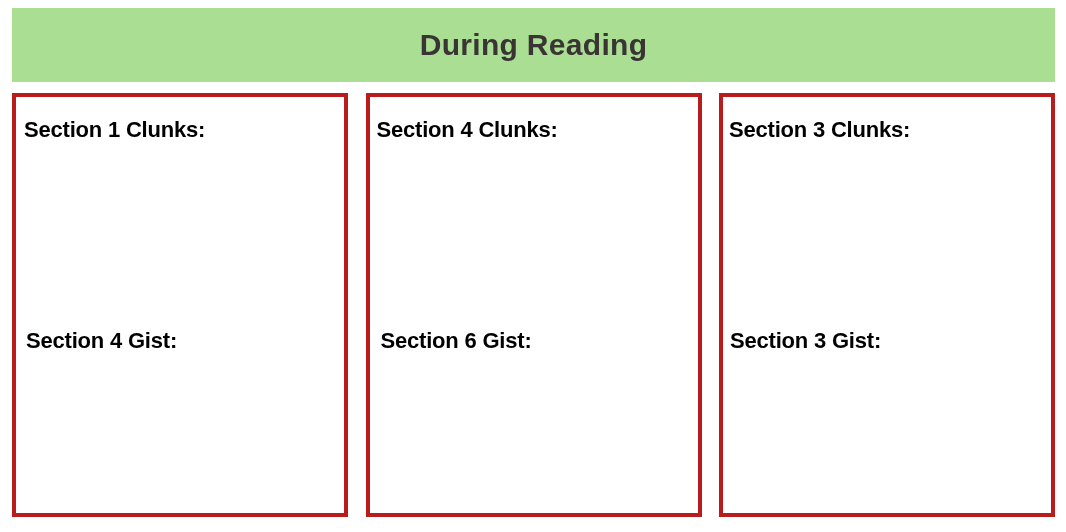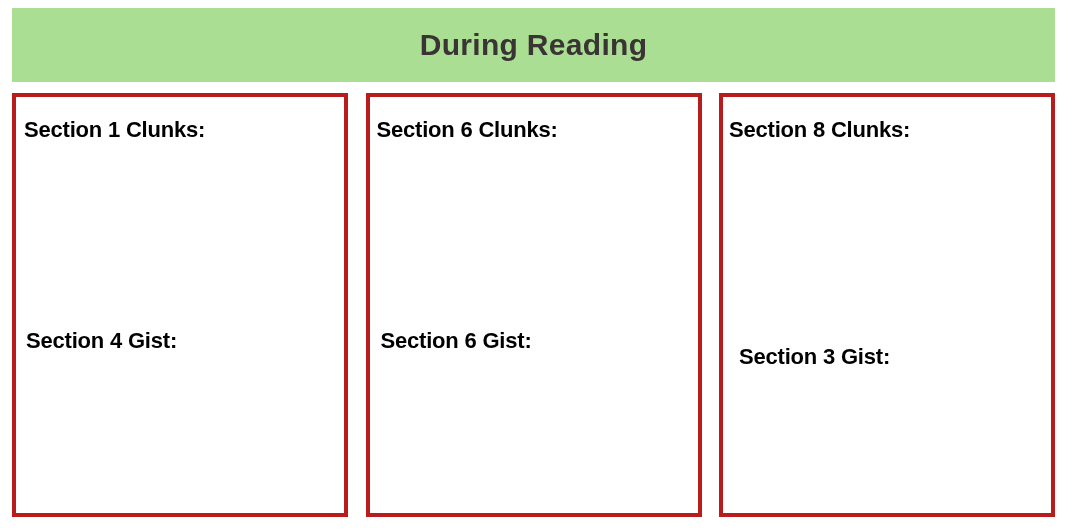--- a/index.html
+++ b/index.html
@@ -88,21 +88,21 @@
   .gist-label {
     left: 8px;
     top: 233px;
   }
 
   
   .box-1 .gist-label { left: 10px; }
   .box-2 .clunks-label { left: 7px; }
   .box-2 .gist-label { left: 11px; }
   .box-3 .clunks-label { left: 6px; }
-  .box-3 .gist-label { left: 16px; margin-top: 16px; }
+  .box-3 .gist-label { left: 7px; }
 
   
   .write-area {
     position: absolute;
     left: 0;
     right: 0;
     background: transparent;
   }
   .write-area-clunks { top: 52px;  height: 175px; }
   .write-area-gist   { top: 263px; height: 157px; }
@@ -119,27 +119,27 @@
   <div class="columns">
 
     <div class="section-box box-1">
       <div class="clunks-label">Section 1 Clunks:</div>
       <div class="write-area write-area-clunks" placeholder=""></div>
       <div class="gist-label">Section 4 Gist:</div>
       <div class="write-area write-area-gist" placeholder=""></div>
     </div>
 
     <div class="section-box box-2">
-      <div class="clunks-label">Section 6 Clunks:</div>
+      <div class="clunks-label">Section 4 Clunks:</div>
       <div class="write-area write-area-clunks" placeholder=""></div>
       <div class="gist-label">Section 6 Gist:</div>
       <div class="write-area write-area-gist" placeholder=""></div>
     </div>
 
     <div class="section-box box-3">
-      <div class="clunks-label">Section 8 Clunks:</div>
+      <div class="clunks-label">Section 3 Clunks:</div>
       <div class="write-area write-area-clunks" placeholder=""></div>
       <div class="gist-label">Section 3 Gist:</div>
       <div class="write-area write-area-gist" placeholder=""></div>
     </div>
 
   </div>
 </div>
 
 </body></html>

